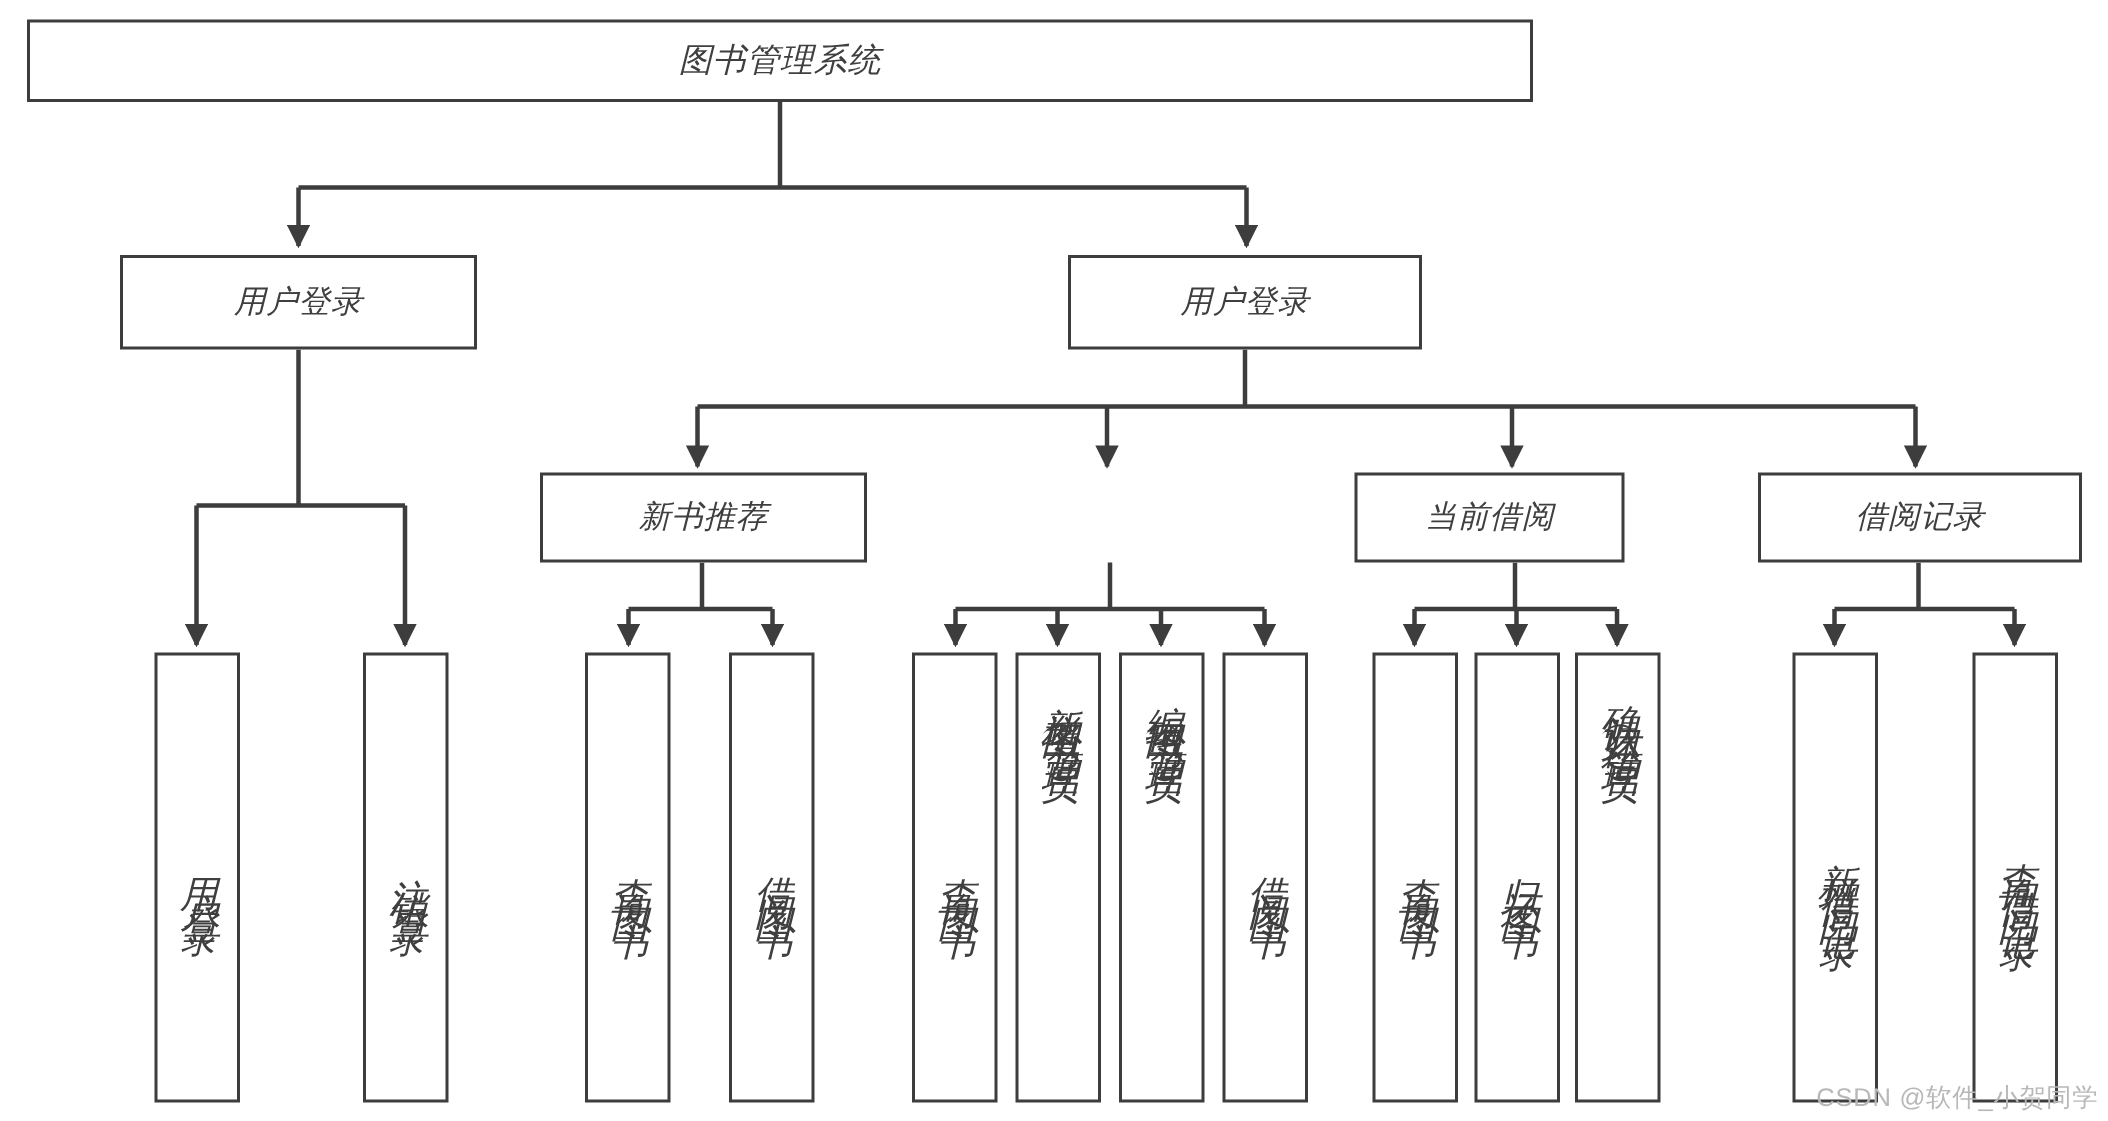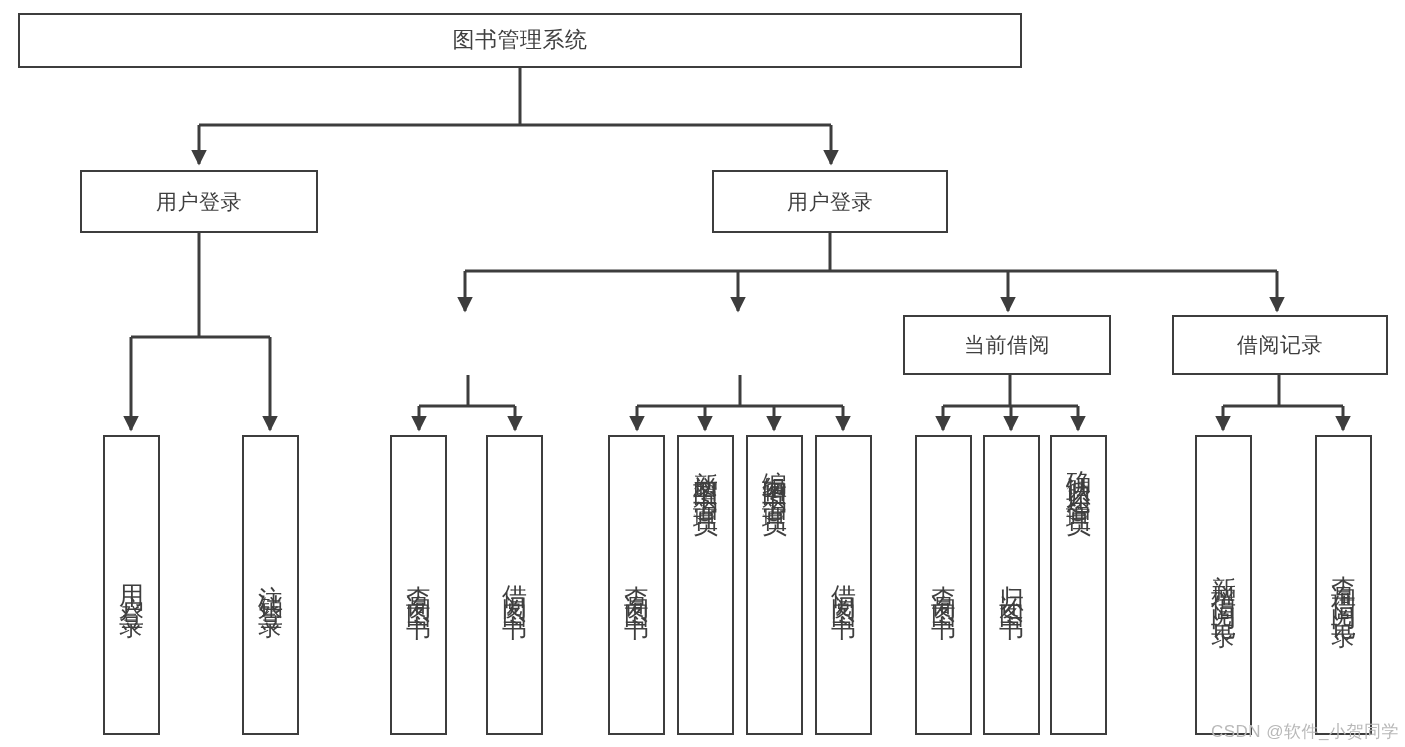--- a/index.html
+++ b/index.html
@@ -36,20 +36,21 @@
     justify-content: center;
     color: #3f3f3f;
     z-index: 2;
   }
   .node-label {
     display: block;
     text-align: center;
     line-height: 1.12;
     white-space: nowrap;
     color: #3f3f3f;
+    font-style: italic;
   }
   
   .node.h .node-label {
     font-size: 21px;
     letter-spacing: 0.5px;
   }
   .node.root .node-label {
     font-size: 22px;
   }
   
@@ -144,21 +145,24 @@
     <span class="node-label">图书管理系统</span>
   </div>
 
   <div class="node h" style="left:80px; top:170px; width:238px; height:63px;">
     <span class="node-label">用户登录</span>
   </div>
   <div class="node h" style="left:712px; top:170px; width:236px; height:63px;">
     <span class="node-label">用户登录</span>
   </div>
 
-  <div class="node h" style="left:903px; top:315px; width:208px; height:60px;">
+  <div class="node h" style="left:360px; top:315px; width:218px; height:60px;">
+    <span class="node-label">新书推荐</span>
+  </div>
+  <div class="node h" style="left:903px; top:315px; width:180px; height:60px;">
     <span class="node-label">当前借阅</span>
   </div>
   <div class="node h" style="left:1172px; top:315px; width:216px; height:60px;">
     <span class="node-label">借阅记录</span>
   </div>
 
   <div class="node v short" style="left:103px; top:435px; width:57px; height:300px;">
     <span class="node-label">用户登录</span>
   </div>
   <div class="node v short" style="left:242px; top:435px; width:57px; height:300px;">

